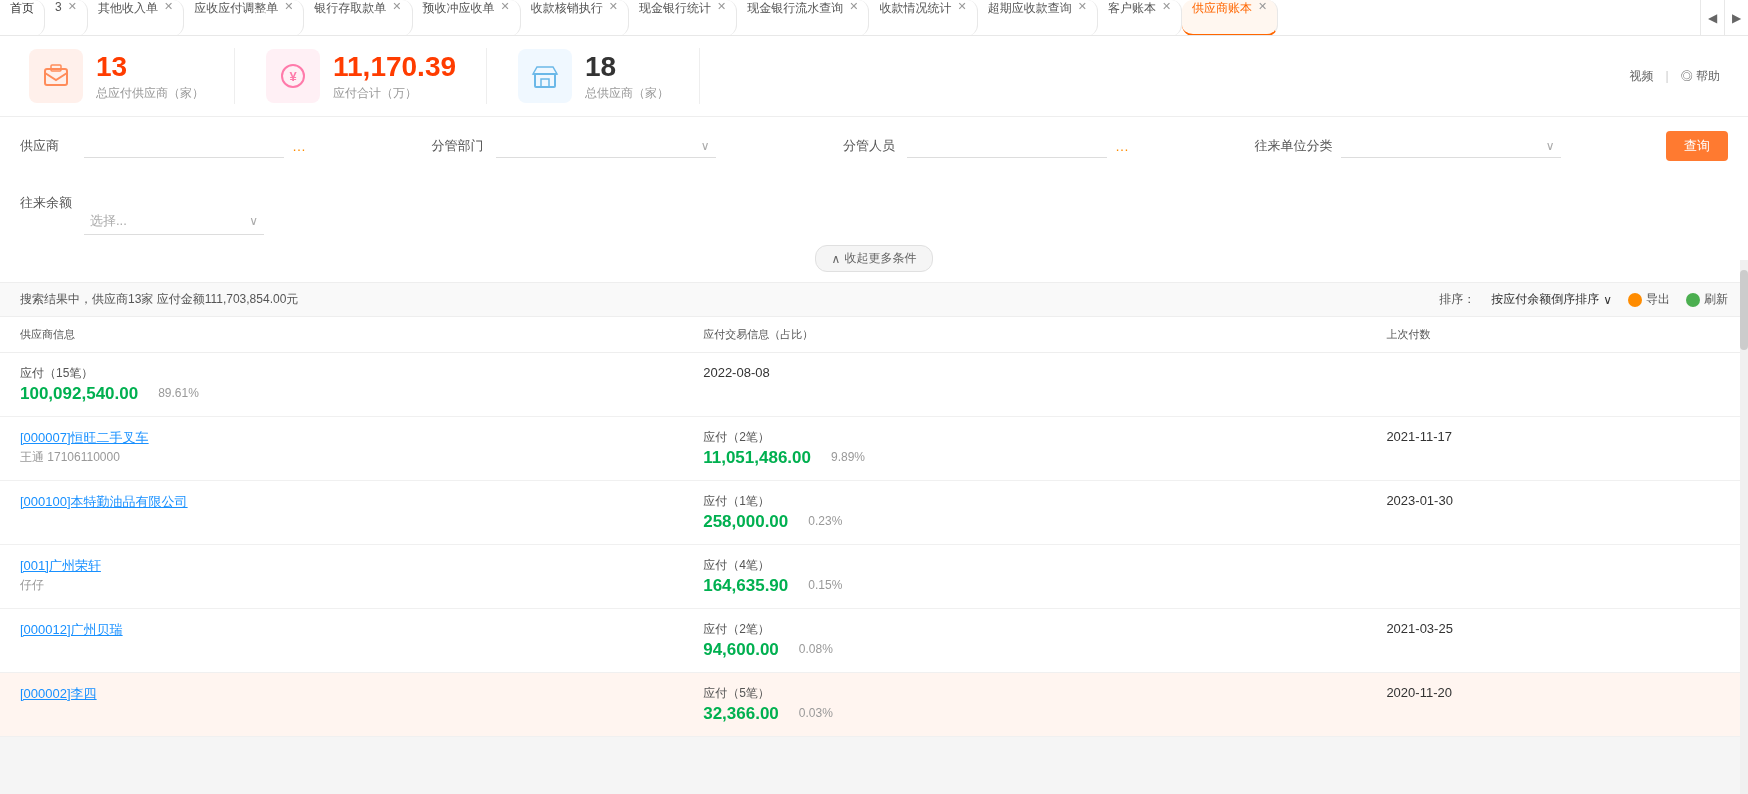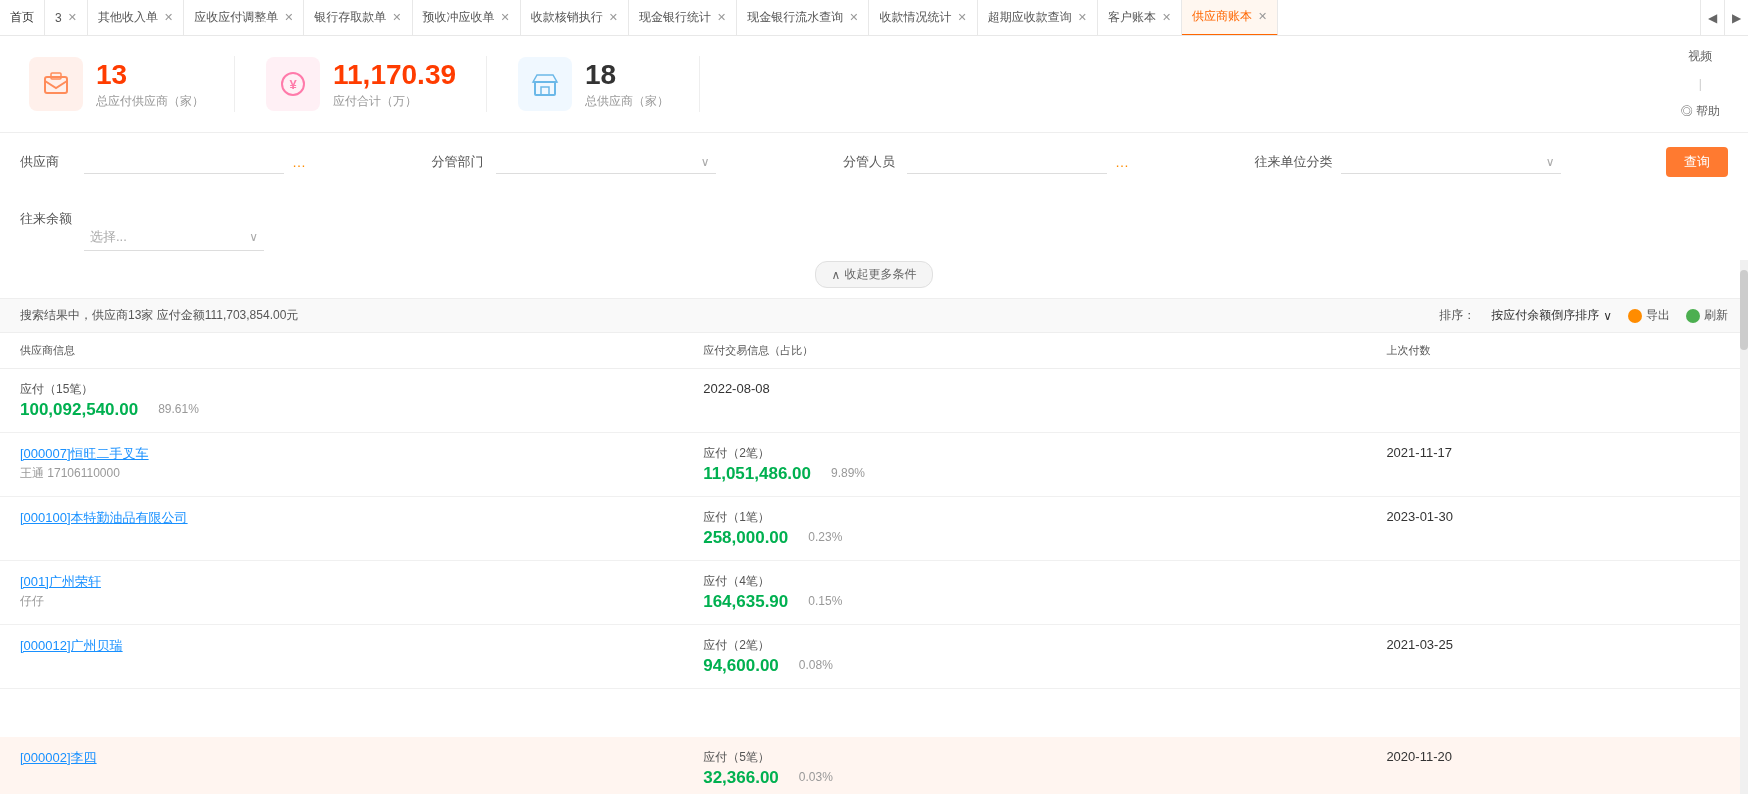--- a/index.html
+++ b/index.html
@@ -9,29 +9,30 @@
     .top-nav {
       display: flex;
       align-items: center;
       background: #fff;
       border-bottom: 1px solid #e8e8e8;
       height: 36px;
       overflow: hidden;
     }
     .nav-tab {
       display: flex;
-      align-items: center;
+      align-items: flex-start;
       padding: 0 10px;
       height: 36px;
       white-space: nowrap;
       cursor: pointer;
       font-size: 12px;
       color: #555;
       border-right: 1px solid #e8e8e8;
       flex-shrink: 0;
+      border-radius: 11px;
     }
     .nav-tab.active {
       background: #fff7f0;
       color: #ff6600;
       border-bottom: 2px solid #ff6600;
     }
     .nav-tab .close-x {
       margin-left: 6px;
       color: #999;
       font-size: 11px;
@@ -129,21 +130,20 @@
       color: #999;
       margin-top: 2px;
     }
     .summary-help {
       margin-left: auto;
       display: flex;
       align-items: center;
       gap: 12px;
       font-size: 12px;
       color: #666;
-      flex-direction: column;
     }
     .summary-help span {
       cursor: pointer;
     }
     .summary-help .sep { color: #ccc; }
 
     
     .filter-area {
       background: #fff;
       padding: 14px 20px 10px;
@@ -283,21 +283,20 @@
     .table-row {
       display: grid;
       grid-template-columns: 2fr 2fr 1fr;
       padding: 12px 20px;
       border-bottom: 1px solid #f0f0f0;
       align-items: start;
       background: #fff;
     }
     .table-row:last-child {
       background: #fff5f0;
-      margin-top: 48px;
     }
     .supplier-link {
       color: #1890ff;
       text-decoration: underline;
       cursor: pointer;
       font-size: 13px;
     }
     .supplier-sub {
       font-size: 12px;
       color: #999;

